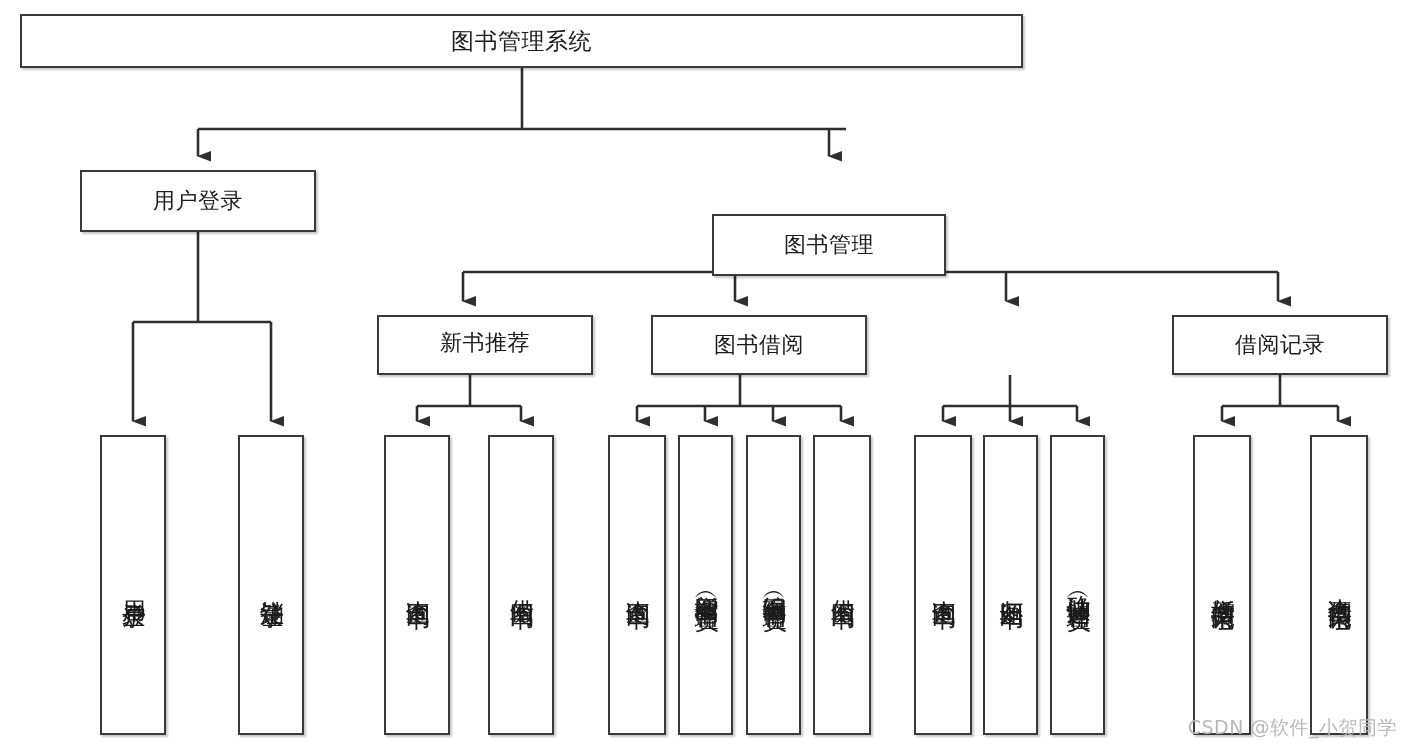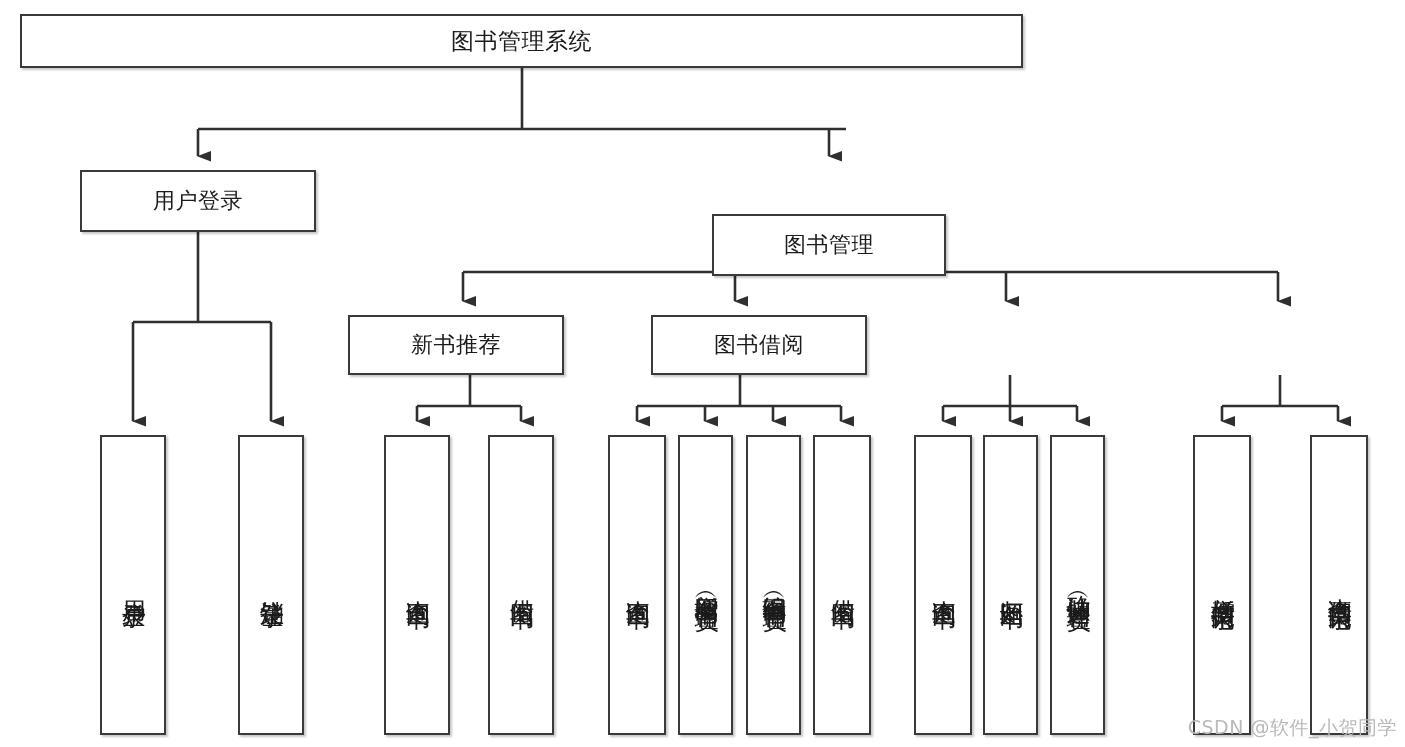--- a/index.html
+++ b/index.html
@@ -138,29 +138,32 @@
   </div>
 
   <div class="node h" style="left:80px; top:170px; width:236px; height:62px;">
     <span class="label">用户登录</span>
   </div>
 
   <div class="node h" style="left:712px; top:170px; width:234px; height:62px;margin-top:44px;">
     <span class="label">图书管理</span>
   </div>
 
-  <div class="node h" style="left:348px; top:315px; width:216px; height:60px;">
+  <div class="node h" style="left:377px; top:315px; width:216px; height:60px;font-family:Liberation Mono, monospace;">
     <span class="label">新书推荐</span>
   </div>
 
   <div class="node h" style="left:651px; top:315px; width:216px; height:60px;">
     <span class="label">图书借阅</span>
   </div>
 
 
+  <div class="node h" style="left:1172px; top:315px; width:216px; height:60px;">
+    <span class="label">借阅记录</span>
+  </div>
 
   <div class="node v" style="left:100px; top:435px; width:66px; height:300px;">
     <span class="label">用户登录</span>
   </div>
 
   <div class="node v" style="left:238px; top:435px; width:66px; height:300px;">
     <span class="label">注销登录</span>
   </div>
 
   <div class="node v" style="left:384px; top:435px; width:66px; height:300px;">

